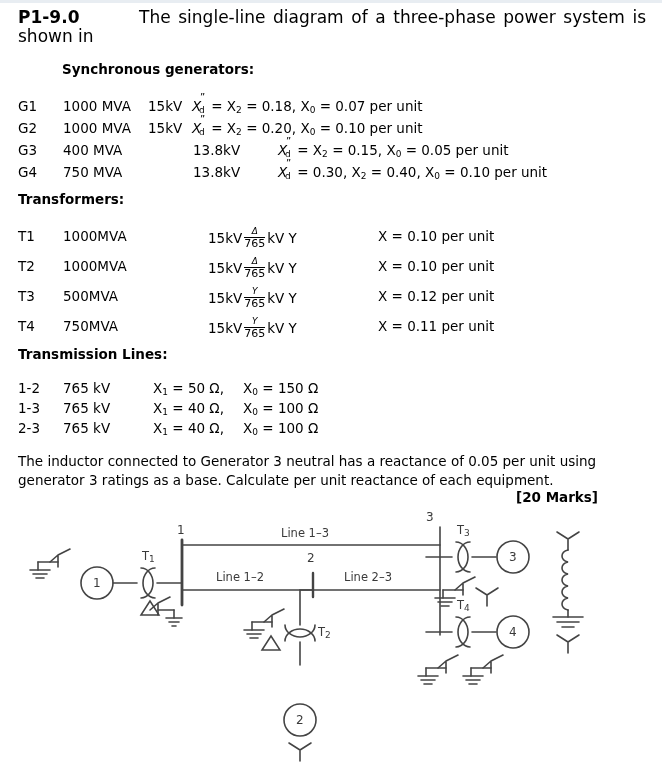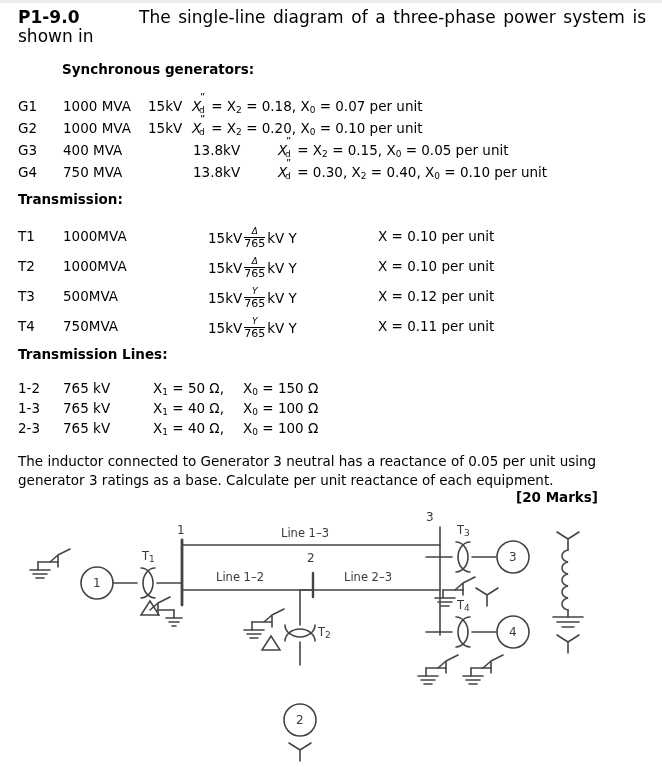--- a/index.html
+++ b/index.html
@@ -157,21 +157,21 @@
     <span class="col" style="left:260px;"><span class="xdpp">X<span class="dd">d</span><span class="pp">”</span></span><span style="display:inline-block;width:10px"></span><span>= X</span><sub>2</sub> <span>= 0.15, X</span><sub>0</sub> <span>= 0.05 per unit</span></span>
   </div>
 
   <div class="row" style="left:18px; top:164px;">
     <span class="col" style="left:0px;">G4</span>
     <span class="col" style="left:45px;">750 MVA</span>
     <span class="col" style="left:175px;">13.8kV</span>
     <span class="col" style="left:260px;"><span class="xdpp">X<span class="dd">d</span><span class="pp">”</span></span><span style="display:inline-block;width:10px"></span><span>= 0.30, X</span><sub>2</sub> <span>= 0.40, X</span><sub>0</sub> <span>= 0.10 per unit</span></span>
   </div>
 
-  <div class="txt sec-head" style="left:18px; top:190px;">Transmission:</div>
+  <div class="txt sec-head" style="left:18px; top:190px;">Transformers:</div>
 
   <div class="row" style="left:18px; top:228px;">
     <span class="col" style="left:0px;">T1</span>
     <span class="col" style="left:45px;">1000MVA</span>
     <span class="col" style="left:190px;"><span>15kV</span><span class="frac"><span class="num">Δ</span><span class="den">765</span></span><span>kV Y</span></span>
     <span class="col" style="left:360px;">X = 0.10 per unit</span>
   </div>
   <div class="row" style="left:18px; top:258px;">
     <span class="col" style="left:0px;">T2</span>
     <span class="col" style="left:45px;">1000MVA</span>

